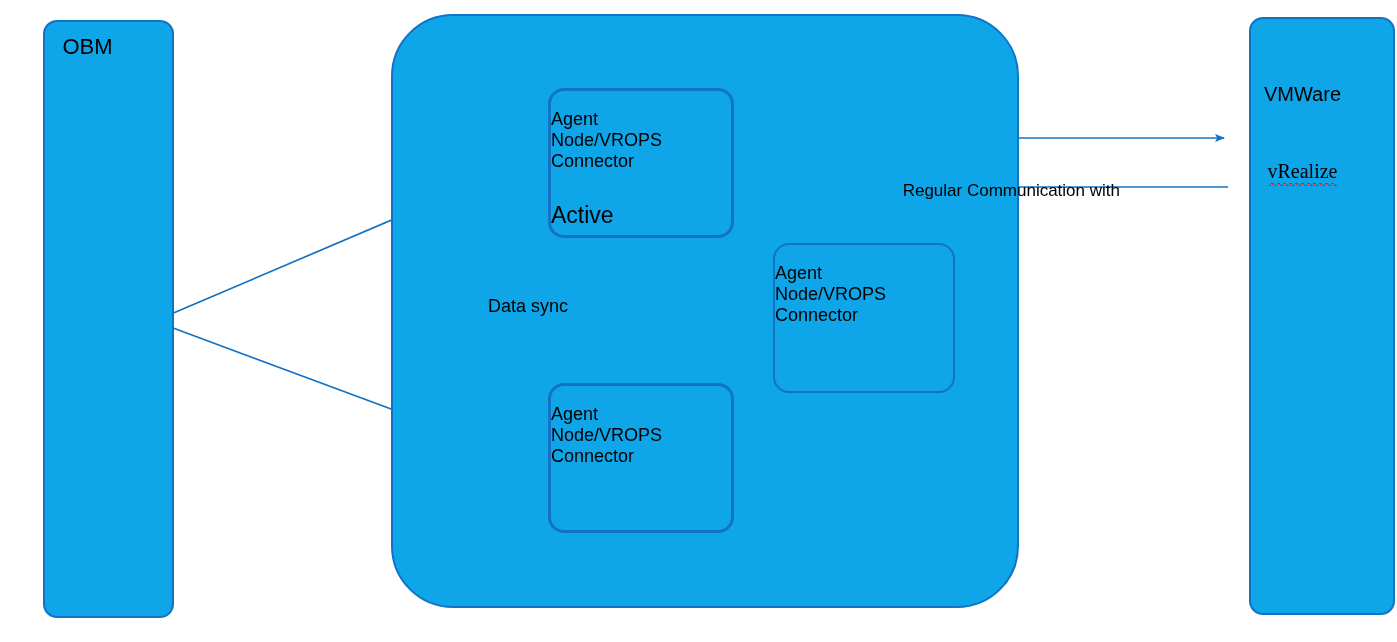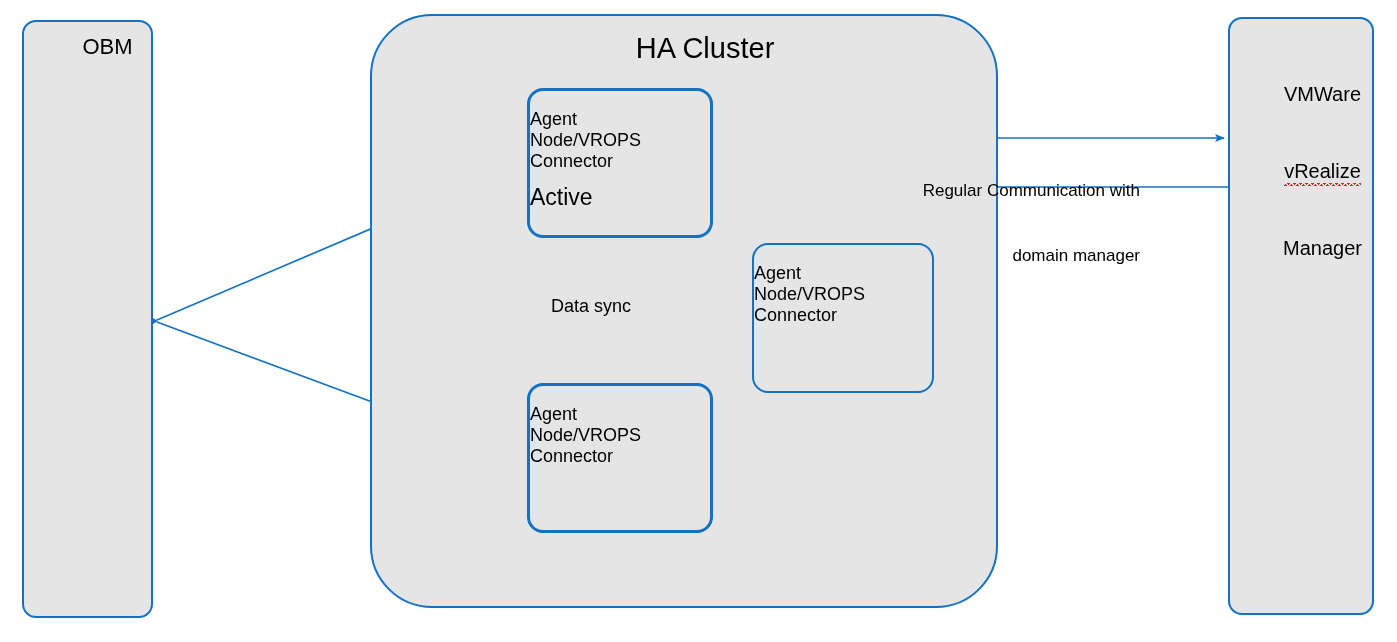--- a/index.html
+++ b/index.html
@@ -1,51 +1,51 @@
 <!DOCTYPE html>
 <html><head>
 <meta charset="utf-8">
 <style>
   html,body{margin:0;padding:0;background:#ffffff;}
   body{font-family:"Liberation Sans",sans-serif;}
   #stage{position:relative;width:1397px;height:642px;background:#ffffff;overflow:hidden;}
   svg#wires{position:absolute;left:0;top:0;width:1397px;height:642px;}
 
-  .node{position:absolute;box-sizing:border-box;background:#e5e5e5;}
+  .node{position:absolute;box-sizing:border-box;background:#0ea5e9;margin-left:21px;}
   .node.thin{border:2px solid #1272C4;}
   .node.thick{border:3px solid #1272C4;}
 
   .obm-box{left:22px;top:20px;width:131px;height:598px;border-radius:14px;}
   .ha-box{left:370px;top:14px;width:628px;height:594px;border-radius:62px;}
   .vm-box{left:1228px;top:17px;width:146px;height:598px;border-radius:14px;}
 
   .agent-box{width:186px;height:150px;border-radius:16px;}
   .active-box{left:527px;top:88px;}
   .passive-box{left:527px;top:383px;}
   .down-box{left:752px;top:243px;width:182px;height:150px;border-radius:16px;}
 
-  .lbl{position:absolute;color:#000000;text-align:center;white-space:pre;line-height:1.28;margin-left:20px;}
+  .lbl{position:absolute;color:#000000;text-align:center;white-space:pre;line-height:1.28;}
 
   .obm-title{left:22px;top:33px;width:131px;font-size:22px;}
   .ha-title{left:470px;top:30px;width:430px;font-size:29px;}
   .vm-title{left:1228px;top:31px;width:149px;font-size:20px;}
-  .vm-title .sp{display:inline-block;position:relative;}
+  .vm-title .sp{display:inline-block;position:relative;font-family:Liberation Serif, serif;}
   .vm-title .sp::after{
     content:"";position:absolute;left:0;right:0;bottom:-1px;height:3px;
     background-image:
       radial-gradient(circle at 1.5px 2.6px, #e02020 1.2px, rgba(0,0,0,0) 1.4px),
       radial-gradient(circle at 4.5px 0.4px, #e02020 1.2px, rgba(0,0,0,0) 1.4px);
     background-size:6px 3px;background-repeat:repeat-x;
   }
 
   .agent-lines{position:absolute;width:100%;left:0;top:18px;font-size:18px;}
-  .state-lbl{position:absolute;width:100%;left:0;bottom:24px;font-size:23px;}
+  .state-lbl{position:absolute;width:100%;left:0;bottom:6px;font-size:23px;}
 
   .comm-lbl{left:800px;top:136px;width:320px;font-size:17px;text-align:right;}
-  .sync-lbl{left:507px;top:295px;width:128px;font-size:18px;text-align:center;}
+  .sync-lbl{left:464px;top:295px;width:128px;font-size:18px;text-align:center;}
 </style>
 </head>
 <body>
 
 <div id="stage">
 
   <svg id="wires" viewBox="0 0 1397 642" xmlns="http://www.w3.org/2000/svg">
     <defs>
       <marker id="ahR" markerWidth="10" markerHeight="8" refX="9" refY="4" orient="auto" markerUnits="userSpaceOnUse">
         <path d="M0,0 L10,4 L0,8 L2.2,4 Z" fill="#1272C4"></path>
@@ -76,21 +76,20 @@
 
     <g>
       <line x1="619" y1="240" x2="619" y2="379" stroke="#4BA3E3" stroke-width="2" marker-end="url(#ahD)"></line>
     </g>
   </svg>
 
   <div class="node thin obm-box"></div>
   <div class="lbl obm-title">OBM</div>
 
   <div class="node thin ha-box"></div>
-  <div class="lbl ha-title">HA Cluster</div>
 
   <div class="node thick agent-box active-box">
     <div class="agent-lines">
       <div>Agent</div>
       <div>Node/VROPS</div>
       <div>Connector</div>
     </div>
     <div class="state-lbl">Active</div>
   </div>
 
@@ -107,23 +106,21 @@
       <div>Agent</div>
       <div>Node/VROPS</div>
       <div>Connector</div>
     </div>
   </div>
 
   <div class="node thin vm-box"></div>
   <div class="lbl vm-title">
     <div>VMWare</div>
     <div><span class="sp">vRealize</span></div>
-    <div>Manager</div>
   </div>
 
   <div class="lbl comm-lbl">
     <div>Regular Communication with</div>
-    <div>domain manager</div>
   </div>
 
   <div class="lbl sync-lbl">Data sync</div>
 
 </div>
 
 </body></html>

